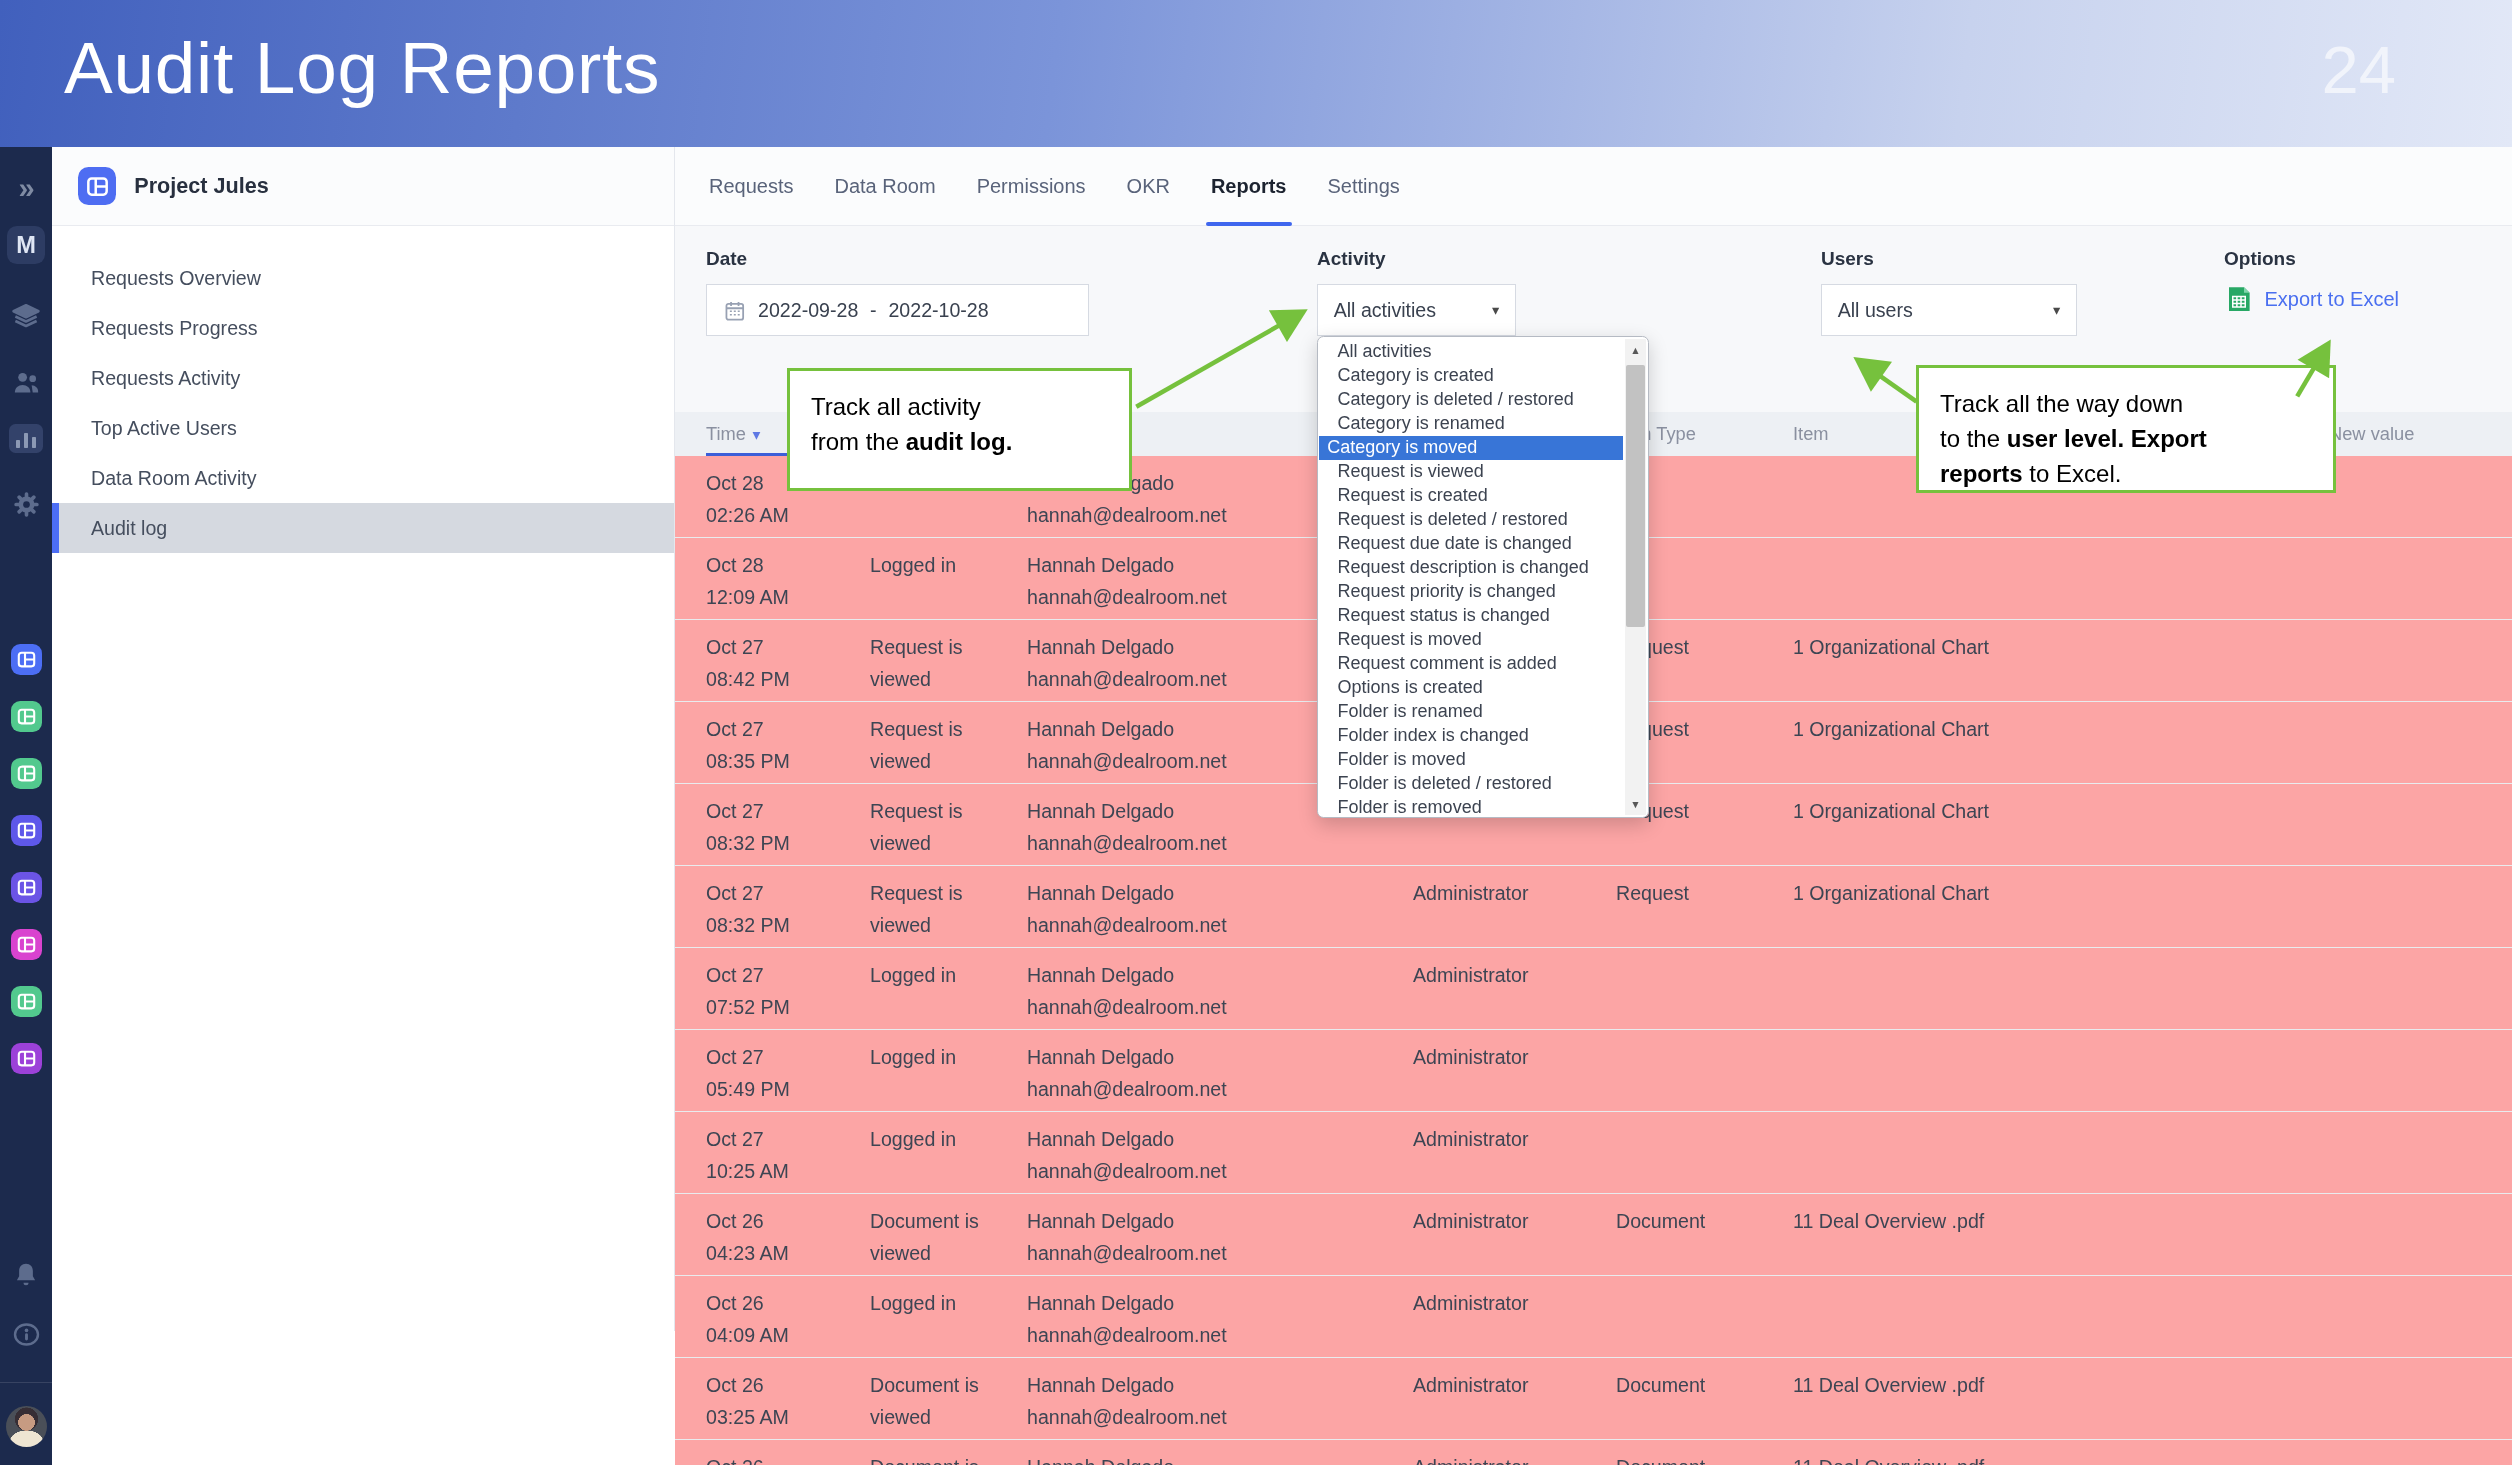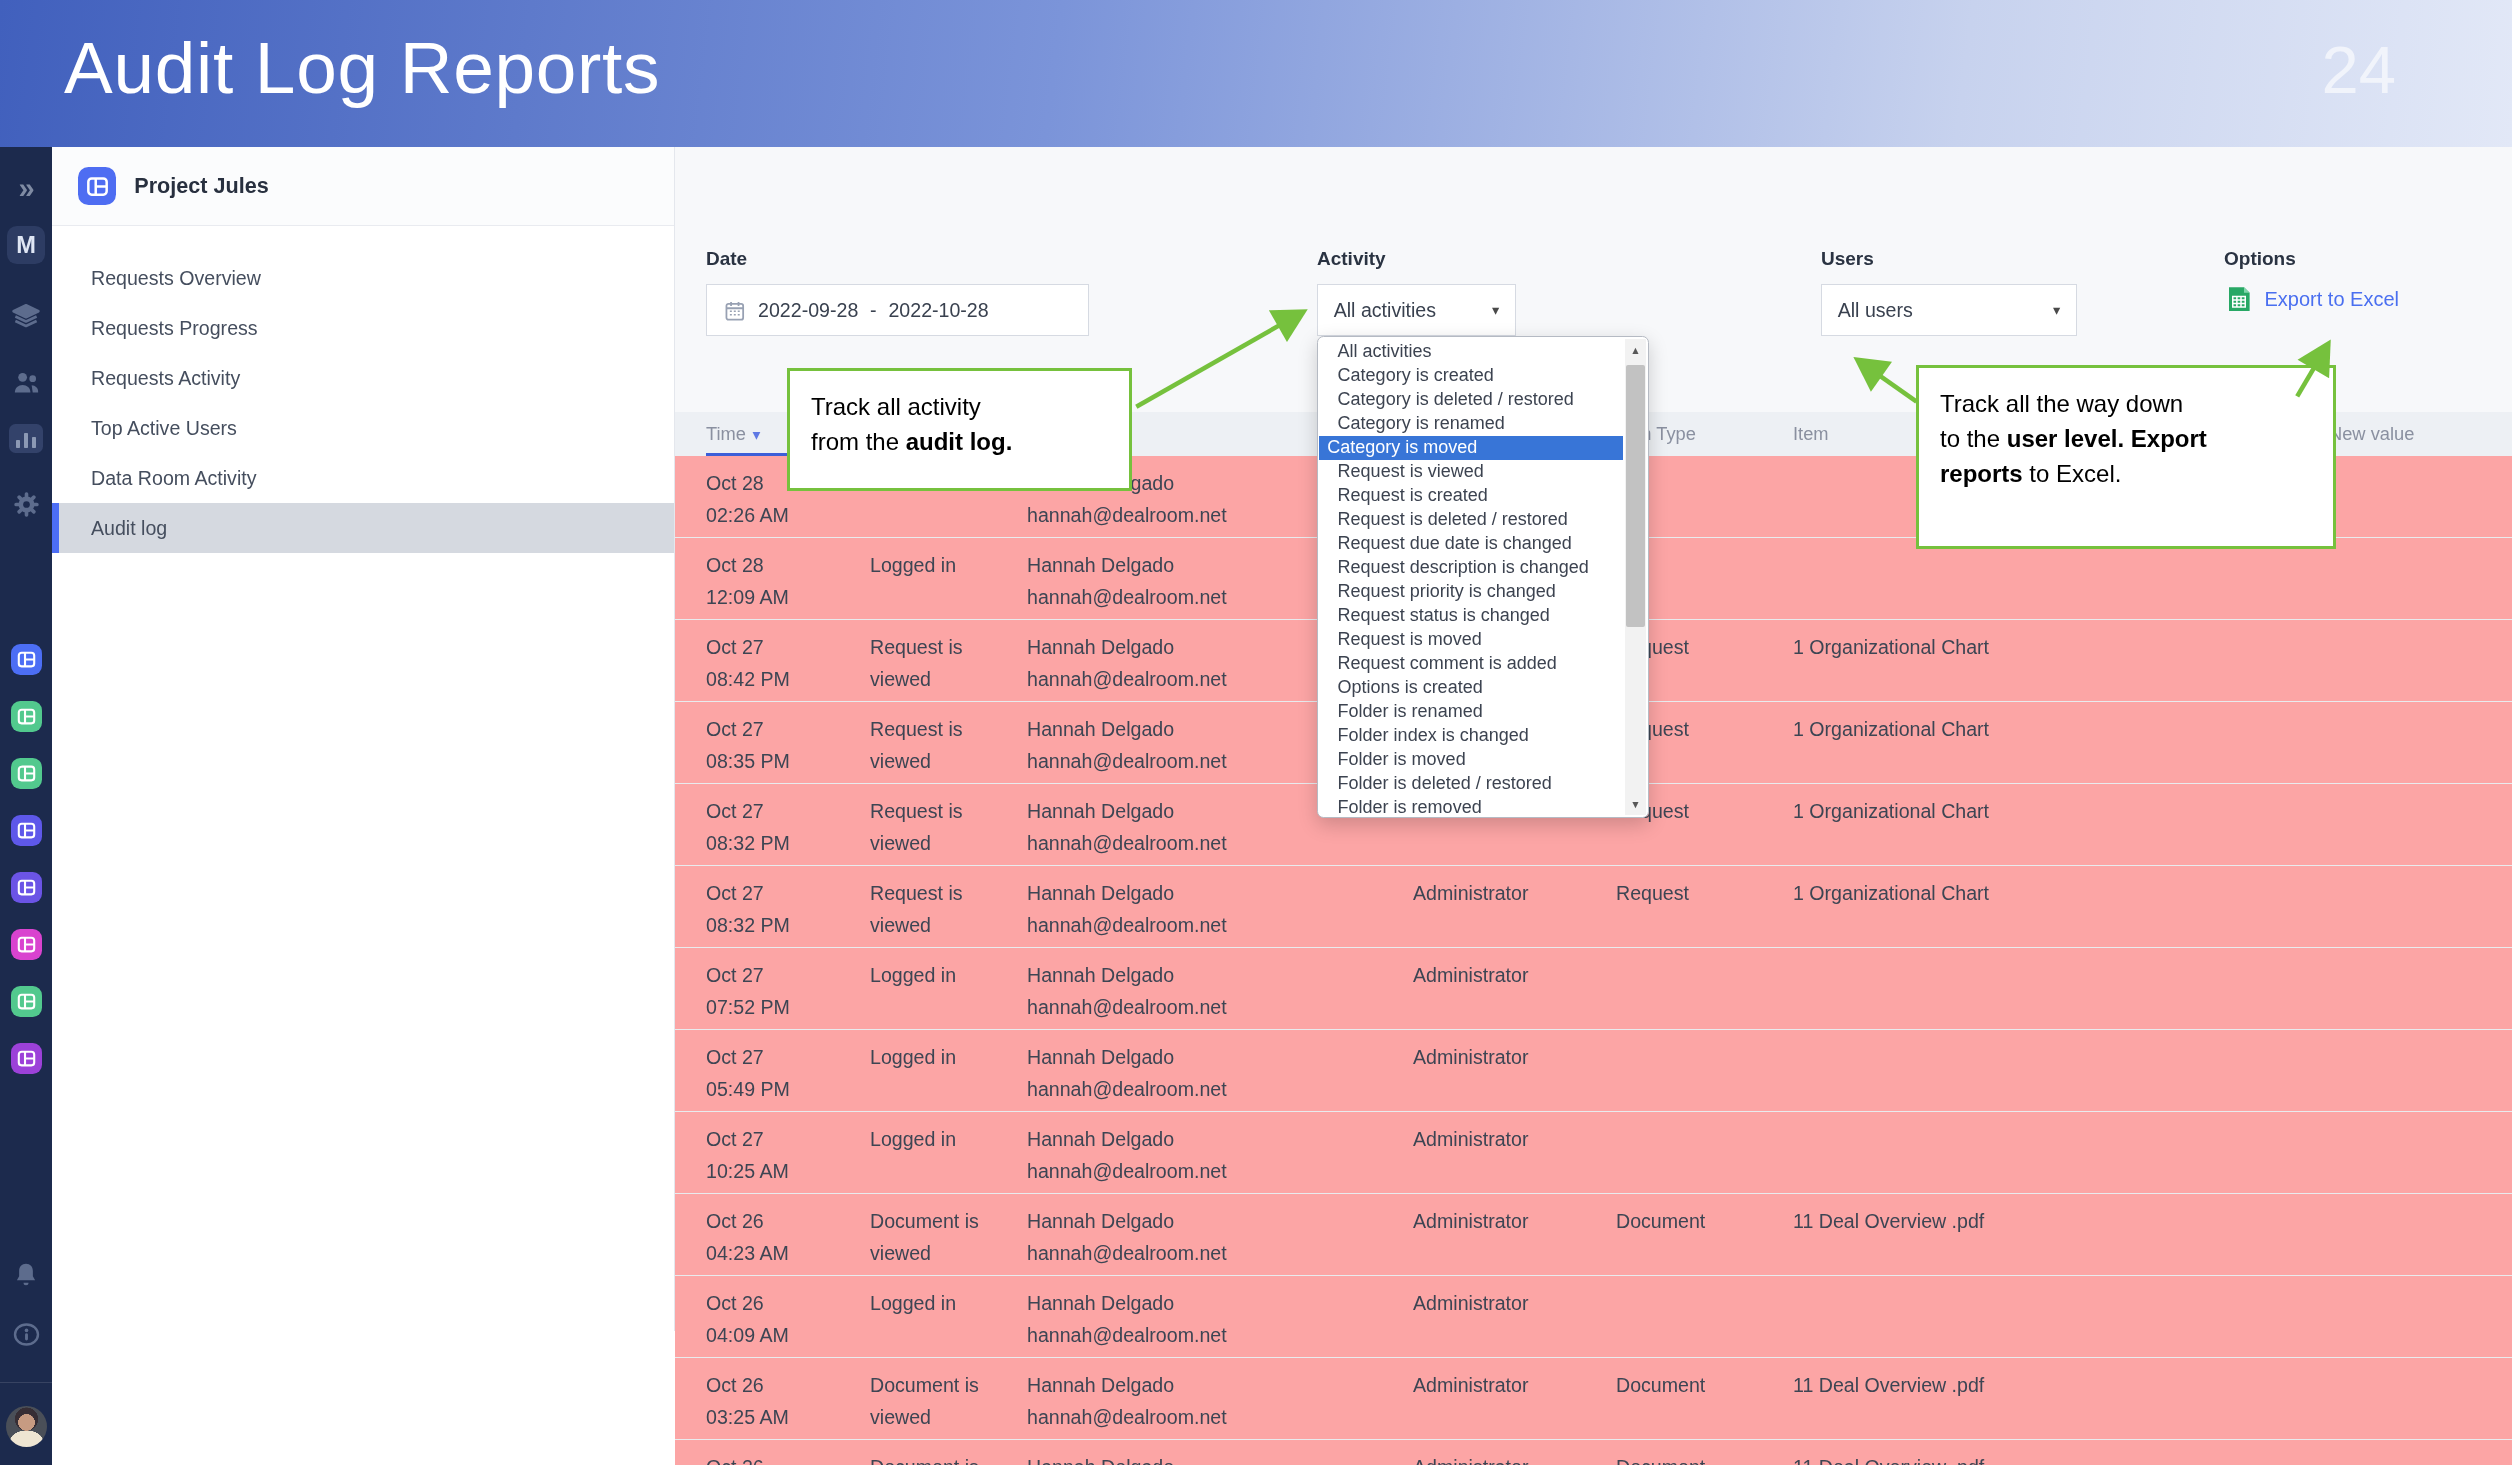--- a/index.html
+++ b/index.html
@@ -100,21 +100,21 @@
   .dd-btn { position:absolute; left:0; width:21px; height:22px; display:flex; align-items:center;
             justify-content:center; font-size:10.5px; color:#585858; cursor:pointer; }
   .dd-up { top:0; } .dd-down { bottom:0; }
   .dd-thumb { position:absolute; left:1.3px; right:1.3px; top:26px; height:262px;
               background:#c2c2c2; border-radius:2px; cursor:pointer; }
 
   
   .callout { position:absolute; background:#fff; border:3.3px solid #76c13d;
              font-size:24px; line-height:35px; color:#000; padding:18.3px 21px; }
   .co-left { left:787px; top:368px; width:345px; height:123px; }
-  .co-right { left:1916px; top:365px; width:420px; height:184px; }
+  .co-right { left:1916px; top:365px; width:420px; height:128px; }
   .arrows { position:absolute; left:0; top:0; width:2512px; height:1465px; pointer-events:none; }
 </style>
 </head>
 <body>
 
 <div id="page">
 
   <div class="hero">
     <div class="hero-title">Audit Log Reports</div>
     <div class="hero-num">24</div>
@@ -271,20 +271,47 @@
         </div>
 
         <div class="side-item selected">
           <span>Audit log</span>
         </div>
 
     </div>
   </div>
 
   <div class="main">
+    <div class="tabs-row">
+
+        <div class="tab">
+          <span>Requests</span>
+        </div>
+
+        <div class="tab">
+          <span>Data Room</span>
+        </div>
+
+        <div class="tab">
+          <span>Permissions</span>
+        </div>
+
+        <div class="tab">
+          <span>OKR</span>
+        </div>
+
+        <div class="tab active">
+          <span>Reports</span>
+        </div>
+
+        <div class="tab">
+          <span>Settings</span>
+        </div>
+
+    </div>
 
     <div class="fgroup f-date">
       <div class="flabel">Date</div>
       <div class="control date-input">
         <svg width="23.6" height="23.6" viewBox="0 0 24 24" fill="none" stroke="#98a1b3" stroke-width="1.8">
           <rect x="3.5" y="5" width="17" height="16" rx="2"></rect>
             <path d="M3.5 9.4h17M8.2 3v4M15.8 3v4"></path>
           <path d="M7 12.5h2M11 12.5h2M15 12.5h2M7 16h2M11 16h2M15 16h2" stroke-width="1.6"></path>
         </svg>
         <span>2022-09-28</span>

